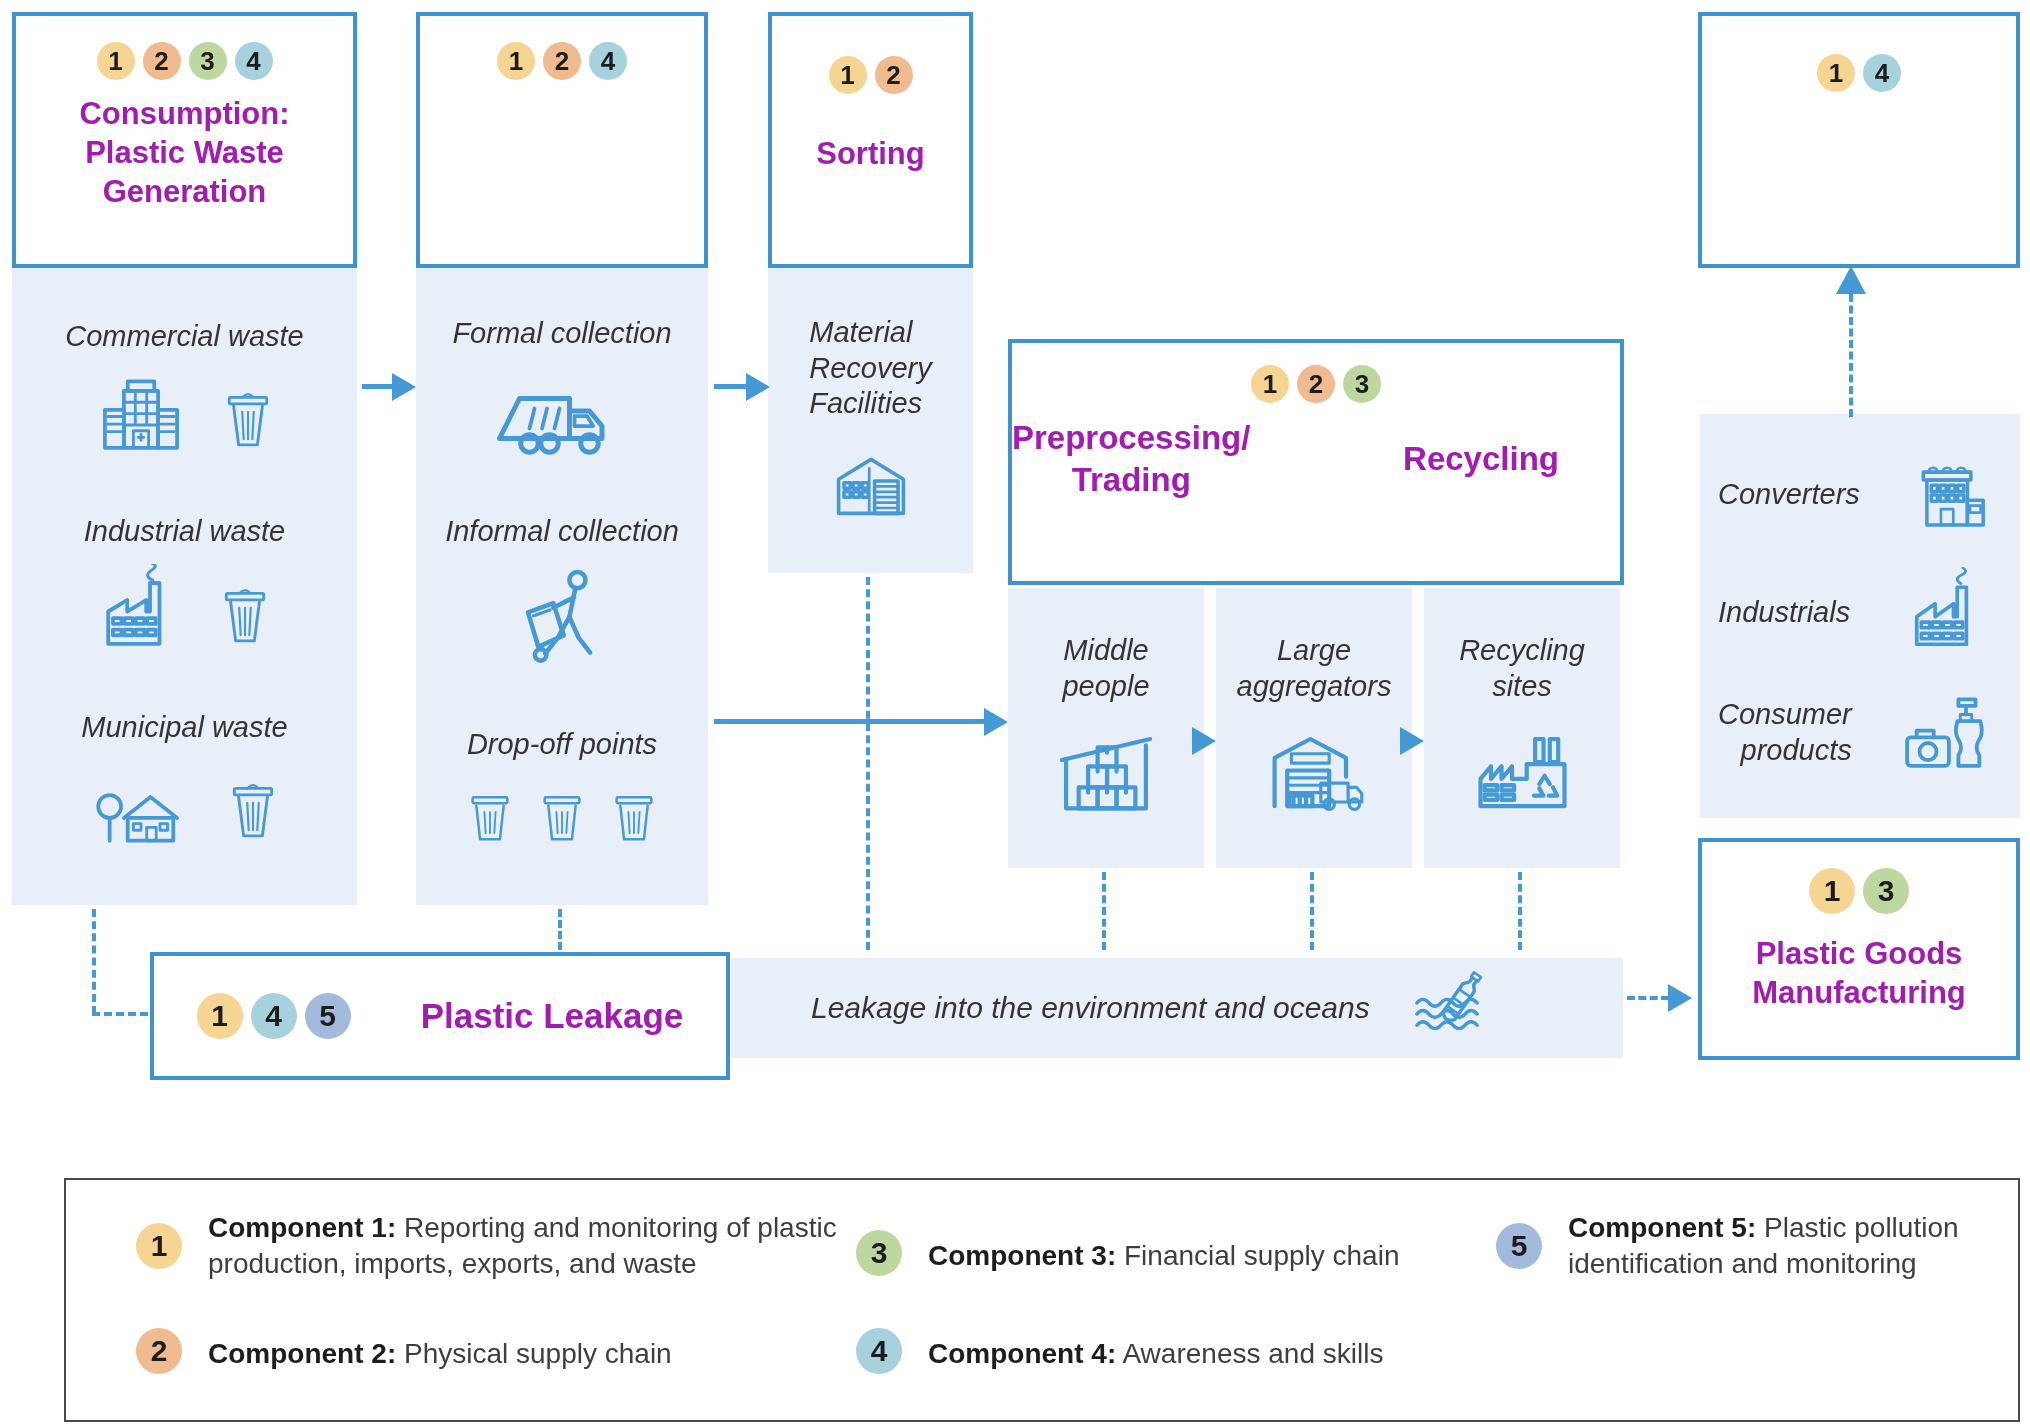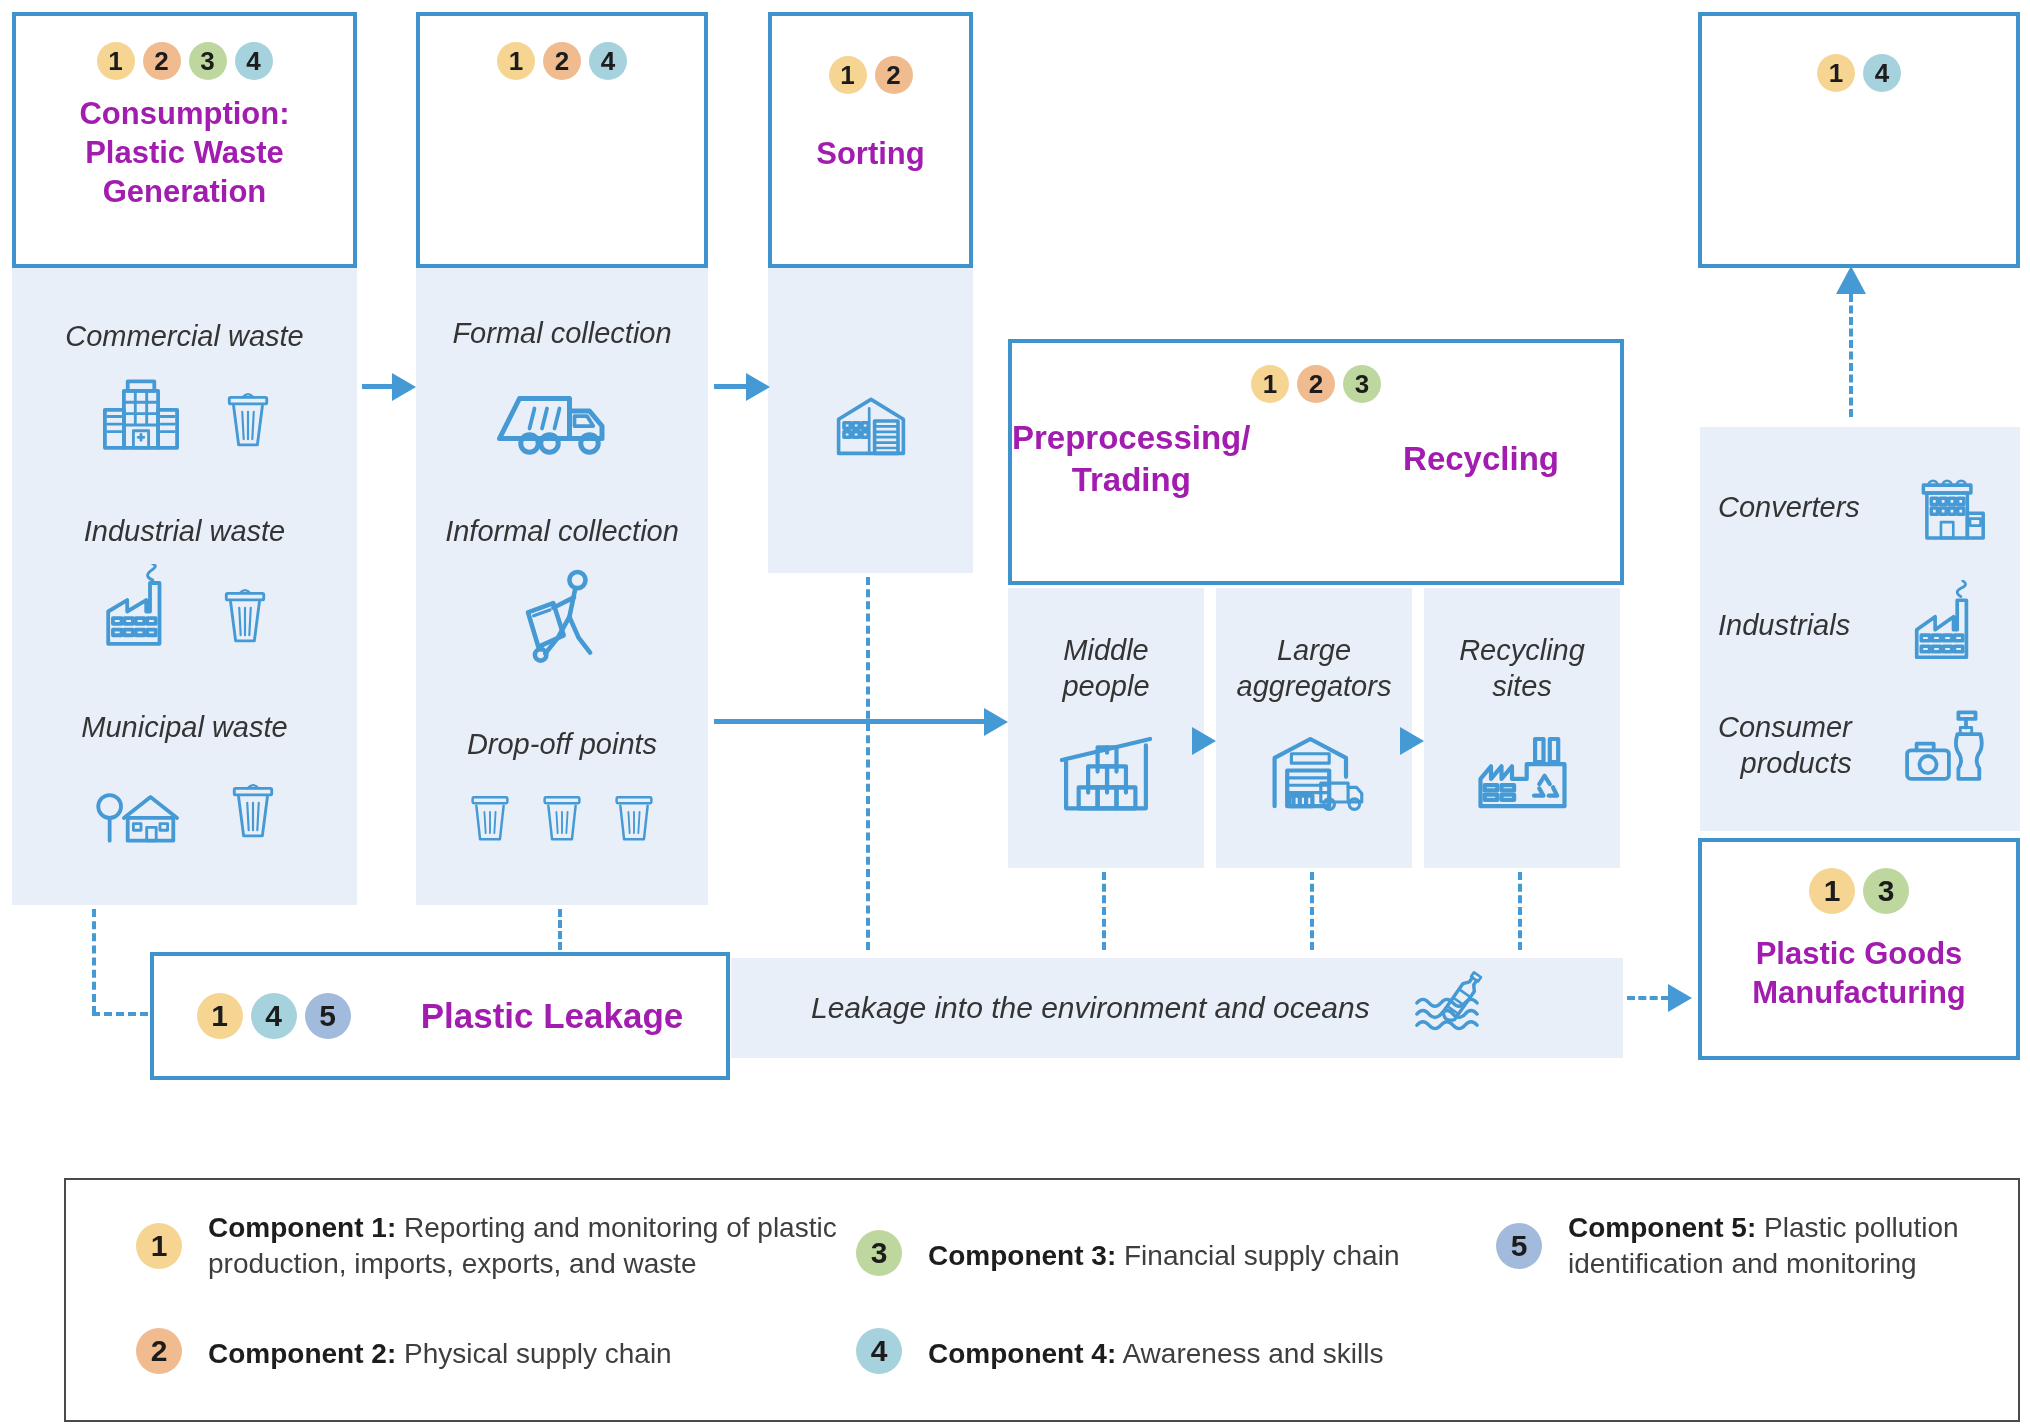--- a/index.html
+++ b/index.html
@@ -215,20 +215,23 @@
           <rect x="22" y="18" width="56" height="10" rx="2"></rect>
           <path d="M28 32 L34 86 H66 L72 32"></path>
           <path class="thin" d="M41 42 L43 76 M50 42 L50 76 M59 42 L57 76"></path>
         </svg>
       </div>
     </div>
   </div>
 
   <div class="panel flex-col-even" id="panel-sorting" style="left:768px;top:268px;width:205px;height:305px;">
     <div class="gen-item">
+      <div class="ital pre" style="text-align:left;">Material
+Recovery
+Facilities</div>
       <svg class="ic" width="120" height="90" viewBox="0 0 100 100">
         <path d="M14 86 V48 L50 26 L86 48 V86 Z"></path>
         <path class="thin" d="M48 36 V86"></path>
         <g class="thin">
           <rect x="20" y="52" width="7" height="6"></rect>
             <rect x="30" y="52" width="7" height="6"></rect>
             <rect x="40" y="52" width="7" height="6"></rect>
           <rect x="20" y="62" width="7" height="6"></rect>
             <rect x="30" y="62" width="7" height="6"></rect>
             <rect x="40" y="62" width="7" height="6"></rect>
@@ -313,21 +316,21 @@
         </g>
         <g class="thin">
           <path d="M66 63 l5 -8 l5 8"></path>
           <path d="M79 66 l4 8 h-8"></path>
           <path d="M61 74 h9 l-4 -7"></path>
         </g>
       </svg>
     </div>
   </div>
 
-  <div class="panel" id="panel-consumers" style="left:1700px;top:427px;width:320px;height:404px;">
+  <div class="panel" id="panel-consumers" style="left:1700px;top:414px;width:320px;height:404px;">
 
     <div class="cons-row">
       <div class="ital">Converters</div>
       <svg class="ic" width="108" height="88" viewBox="0 0 100 100">
         <path class="thin" d="M28 24 a5 5 0 0 1 10 0 M44 24 a5 5 0 0 1 10 0 M60 24 a5 5 0 0 1 10 0"></path>
         <rect x="22" y="24" width="54" height="9"></rect>
         <rect x="26" y="33" width="46" height="51"></rect>
         <g class="thin">
           <rect x="31" y="39" width="7" height="7"></rect>
             <rect x="41" y="39" width="7" height="7"></rect>

